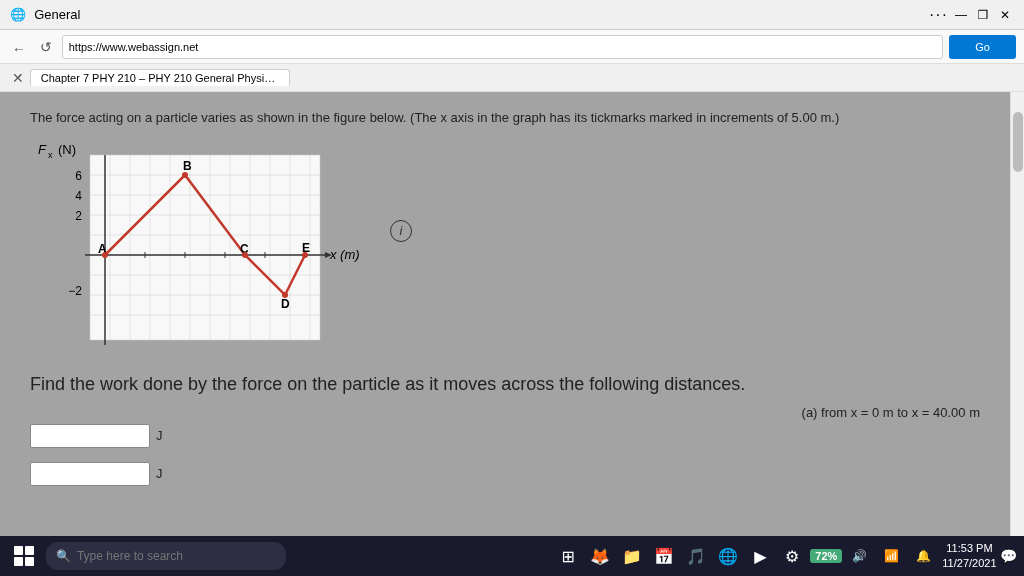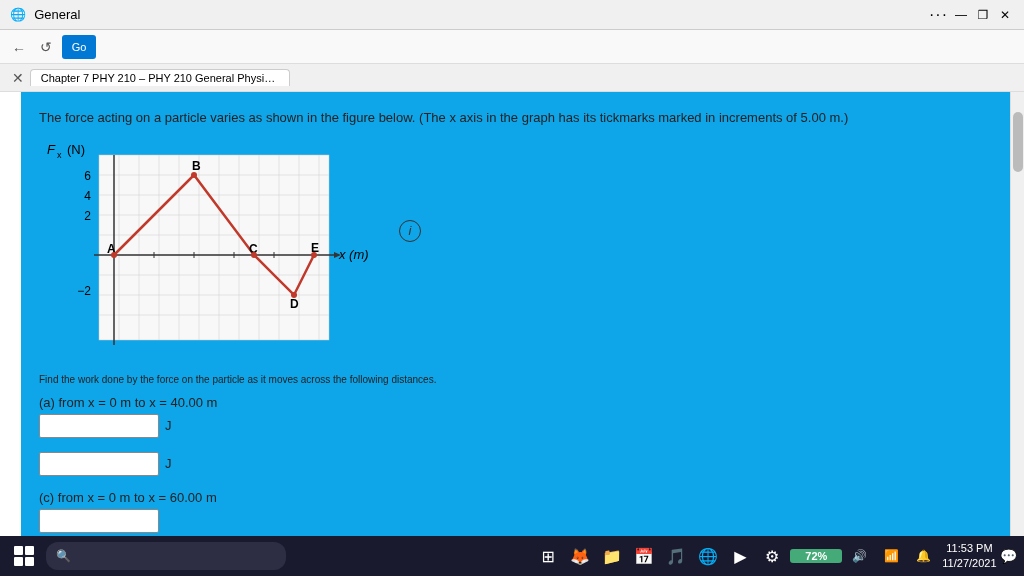--- a/index.html
+++ b/index.html
@@ -40,21 +40,21 @@
       border-radius: 3px;
       padding: 0 6px;
       font-size: 11px;
       background: white;
     }
     .addr-right-btn {
       background: #0078d4;
       color: white;
       border: none;
       height: 24px;
-      padding: 0 10px;
+      padding: 0 26px;
       font-size: 11px;
       border-radius: 3px;
       cursor: pointer;
     }
 
     
     .tab-bar {
       background: #f0f0f0;
       height: 28px;
       display: flex;
@@ -80,24 +80,23 @@
 
     
     .main-content {
       flex: 1;
       display: flex;
       overflow: hidden;
       background: white;
     }
     .scroll-area {
       flex: 1;
-      padding: 16px 18px;
+      padding: 16px 30px;
       overflow-y: auto;
-      background: #0ea5e9;
-      margin-left: 21px;
+      background: #a3a3a3;
     }
     .scroll-bar {
       width: 14px;
       background: #f0f0f0;
       border-left: 1px solid #ddd;
       flex-shrink: 0;
       display: flex;
       flex-direction: column;
       align-items: center;
     }
@@ -138,31 +137,32 @@
       border: 1.5px solid #333;
       display: flex;
       align-items: center;
       justify-content: center;
       font-size: 13px;
       font-style: italic;
       color: #333;
     }
 
     .work-section {
-      font-size: 10px;
+      font-size: 18px;
       color: #222;
       margin-bottom: 10px;
     }
     .work-part {
       margin-bottom: 14px;
     }
     .work-part-label {
       font-size: 13px;
       margin-bottom: 4px;
       color: #222;
+      text-align: right;
     }
     .answer-row {
       display: flex;
       align-items: center;
       gap: 6px;
     }
     .answer-input {
       width: 120px;
       height: 24px;
       border: 1px solid #888;
@@ -218,21 +218,21 @@
       color: #ccc;
       font-size: 12px;
       outline: none;
       width: 180px;
     }
     .taskbar-spacer { flex: 1; }
     .taskbar-icons { display: flex; align-items: center; gap: 4px; }
     .tb-icon { width: 28px; height: 28px; display: flex; align-items: center; justify-content: center; cursor: pointer; color: white; font-size: 16px; }
     .tb-icon-small { color: #ddd; font-size: 12px; }
     .battery-indicator {
-      background: #4a7; color: white; font-size: 11px; padding: 1px 15px; border-radius: 3px; font-weight: bold;
+      background: #4a7; color: white; font-size: 11px; padding: 1px 5px; border-radius: 3px; font-weight: bold;
     }
     .clock-area { text-align: center; color: white; font-size: 11px; line-height: 1.4; }
     .notif-btn { color: #ccc; font-size: 14px; cursor: pointer; }
 
     
     svg text { font-family: Arial, sans-serif; }
   </style>
 </head>
 <body>
 
@@ -245,20 +245,21 @@
     <span class="tb-dots">···</span>
     <button class="title-bar-btn">—</button>
     <button class="title-bar-btn">❐</button>
     <button class="title-bar-btn">✕</button>
   </div>
 </div>
 
 <div class="address-bar">
   <button class="addr-nav-btn">←</button>
   <button class="addr-nav-btn">↺</button>
+  <input class="addr-input" type="text" value="https://www.webassign.net" style="">
   <button class="addr-right-btn">Go</button>
 </div>
 
 <div class="tab-bar">
   <button class="addr-nav-btn">✕</button>
   <div class="tab-item">
     <span>Chapter 7 PHY 210 – PHY 210 General Physics I, section 02, Fall 2021 | WebAssign</span>
   </div>
 </div>
 
@@ -352,46 +353,40 @@
       </div>
     </div>
 
     <div class="work-part">
       <div class="answer-row">
         <input class="answer-input" type="text" value="" style="">
         <span class="unit-label">J</span>
       </div>
     </div>
 
-    <div class="work-part">
-      <p class="work-part-label">(c) from x = 0 m to x = 60.00 m</p>
-      <div class="answer-row">
-        <input class="answer-input" type="text" value="" style="">
-
-      </div>
-    </div>
 
   </div>
 
   <div class="scroll-bar">
     <div class="scroll-thumb"></div>
   </div>
 </div>
 
 <div class="taskbar">
   <div class="taskbar-start">
     <div class="win-logo">
       <div></div>
         <div></div>
         <div></div>
         <div></div>
     </div>
   </div>
   <div class="search-bar">
     <span class="search-icon-tb">🔍</span>
+    <input class="search-input-tb" type="text" placeholder="Type here to search" style="">
   </div>
   <div class="taskbar-spacer"></div>
   <div class="taskbar-icons">
     <div class="tb-icon">⊞</div>
     <div class="tb-icon">🦊</div>
     <div class="tb-icon">📁</div>
     <div class="tb-icon">📅</div>
     <div class="tb-icon">🎵</div>
     <div class="tb-icon">🌐</div>
     <div class="tb-icon">▶</div>

